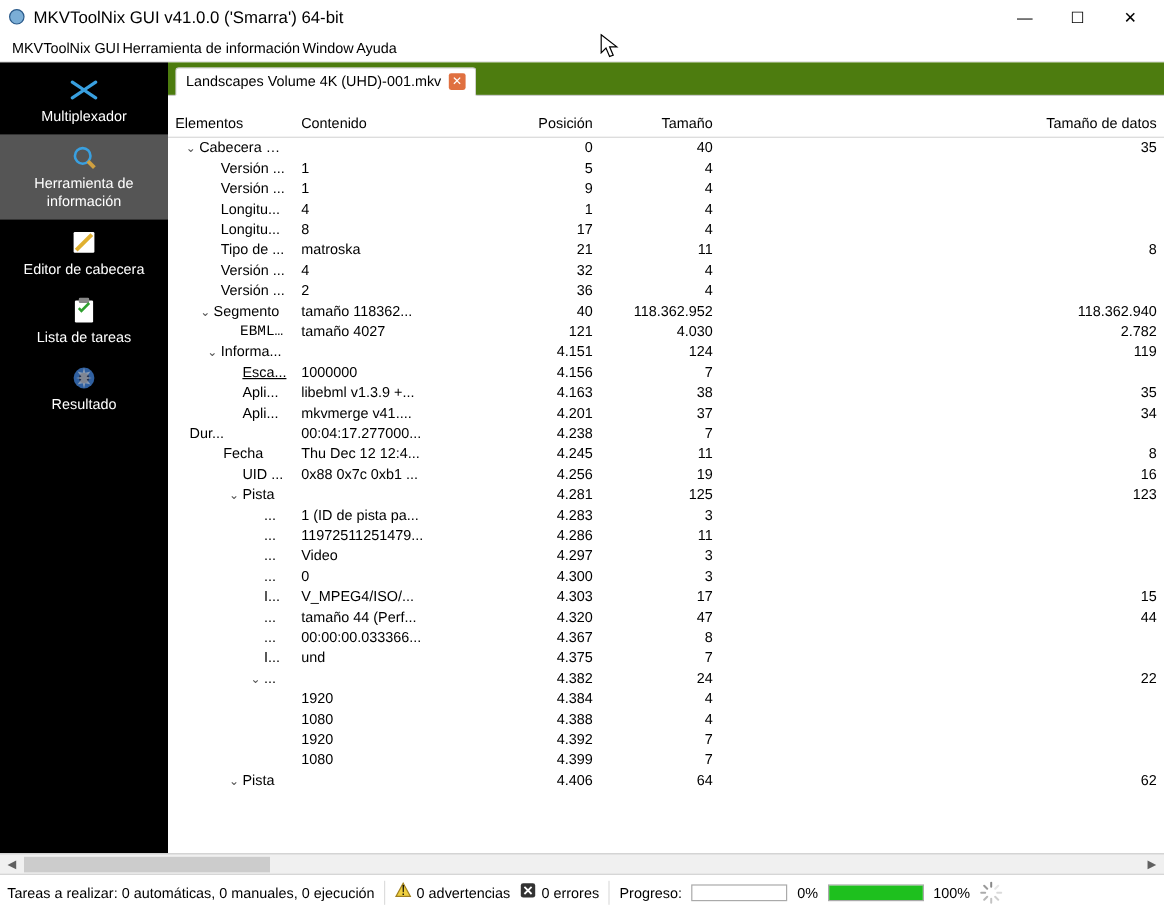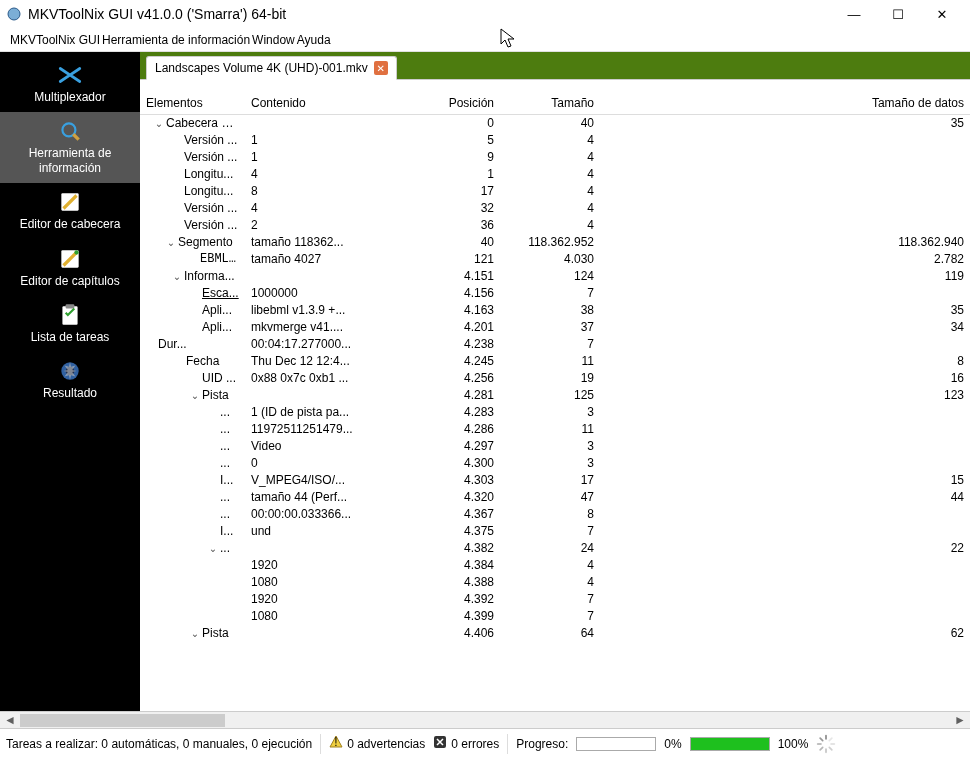--- a/index.html
+++ b/index.html
@@ -88,30 +88,20 @@
           <svg viewBox="0 0 24 24">
             <rect x="4" y="4" width="16" height="16" fill="#fff" rx="1"></rect>
             <path d="M6 18 L18 6" stroke="#e0b030" stroke-width="3"></path>
           </svg>
         </span>
       <span>Editor de cabecera</span>
     </div>
     <div class="side-item">
       <span class="icon">
           <svg viewBox="0 0 24 24">
-            <rect x="4" y="4" width="16" height="16" fill="#fff" rx="1"></rect>
-            <path d="M6 18 L18 6" stroke="#e0b030" stroke-width="3"></path>
-            <circle cx="18" cy="6" r="2" fill="#30a030"></circle>
-          </svg>
-        </span>
-      <span>Editor de capítulos</span>
-    </div>
-    <div class="side-item">
-      <span class="icon">
-          <svg viewBox="0 0 24 24">
             <rect x="5" y="4" width="14" height="17" fill="#fff" rx="1"></rect>
             <rect x="8" y="2" width="8" height="4" fill="#888" rx="1"></rect>
             <path d="M8 10 L10 12 L16 6" stroke="#30a030" stroke-width="2" fill="none"></path>
           </svg>
         </span>
       <span>Lista de tareas</span>
     </div>
     <div class="side-item">
       <span class="icon">
           <svg viewBox="0 0 24 24">
@@ -177,20 +167,27 @@
               <td class="num">1</td>
               <td class="num">4</td>
               <td class="num"></td>
             </tr>
             <tr>
               <td style="padding-left: 32px;"><span class="exp"></span>Longitu...</td>
               <td>8</td>
               <td class="num">17</td>
               <td class="num">4</td>
               <td class="num"></td>
+            </tr>
+            <tr>
+              <td style="padding-left: 32px;"><span class="exp"></span>Tipo de ...</td>
+              <td>matroska</td>
+              <td class="num">21</td>
+              <td class="num">11</td>
+              <td class="num">8</td>
             </tr>
             <tr>
               <td style="padding-left: 32px;"><span class="exp"></span>Versión ...</td>
               <td>4</td>
               <td class="num">32</td>
               <td class="num">4</td>
               <td class="num"></td>
             </tr>
             <tr>
               <td style="padding-left: 32px;"><span class="exp"></span>Versión ...</td>

